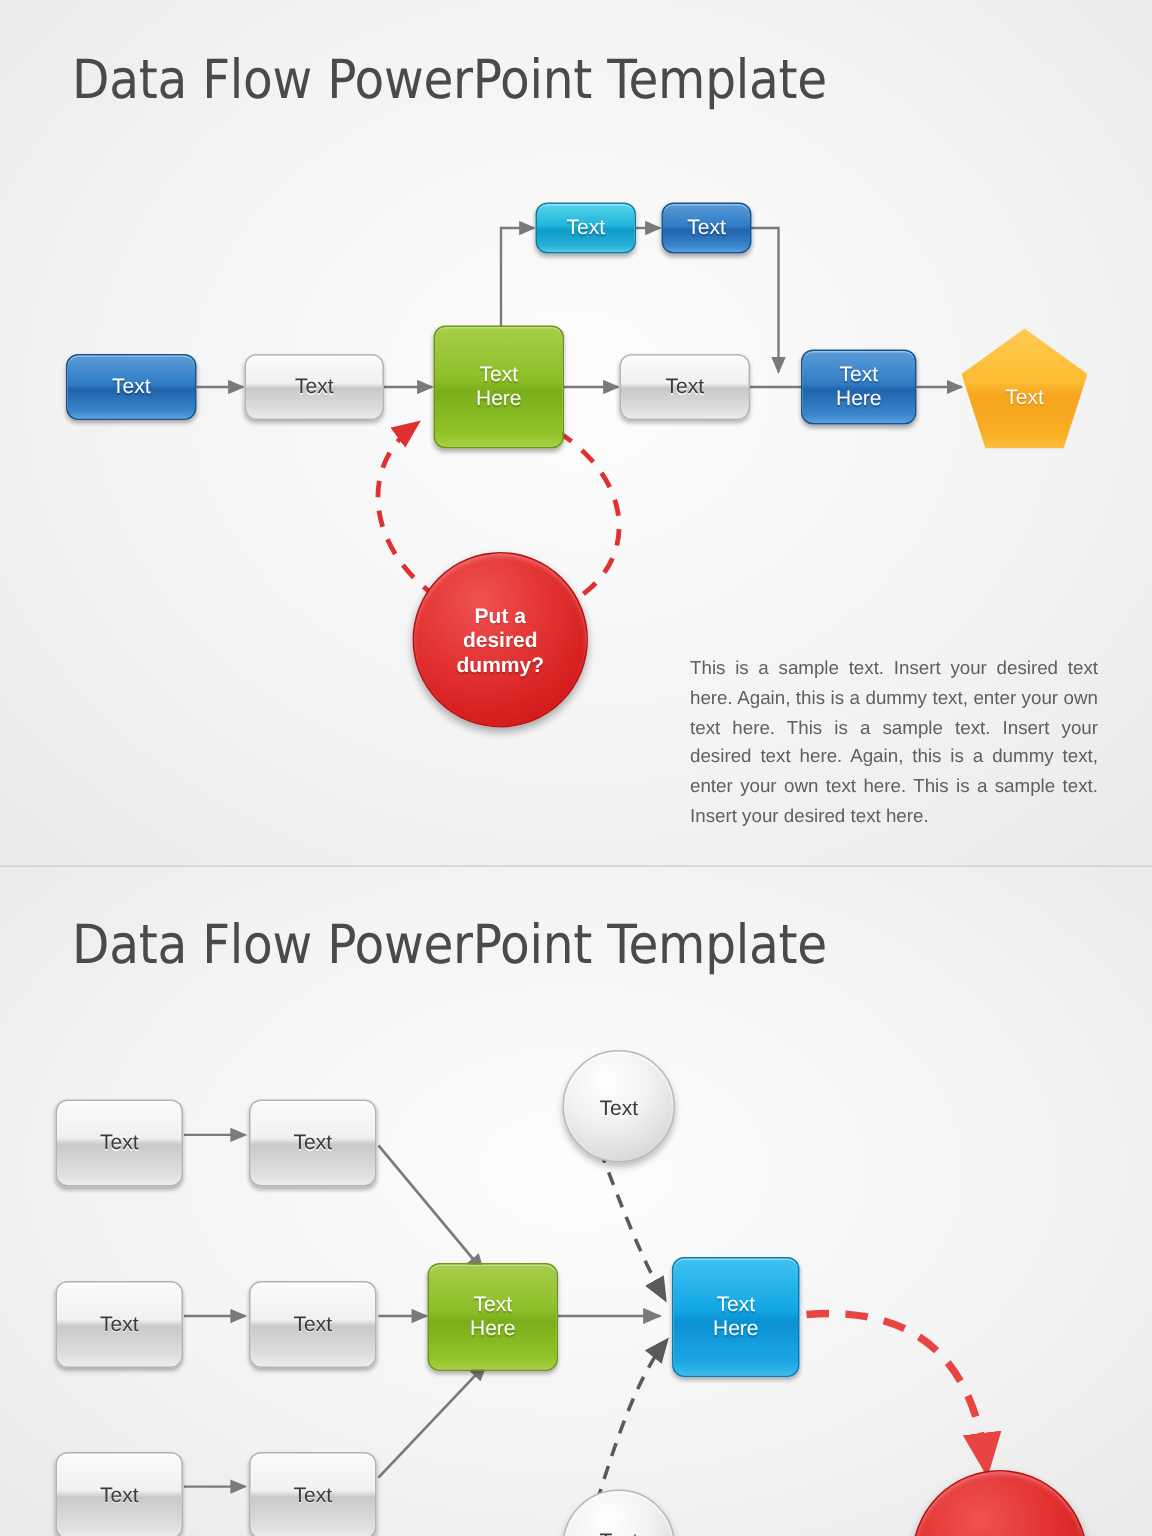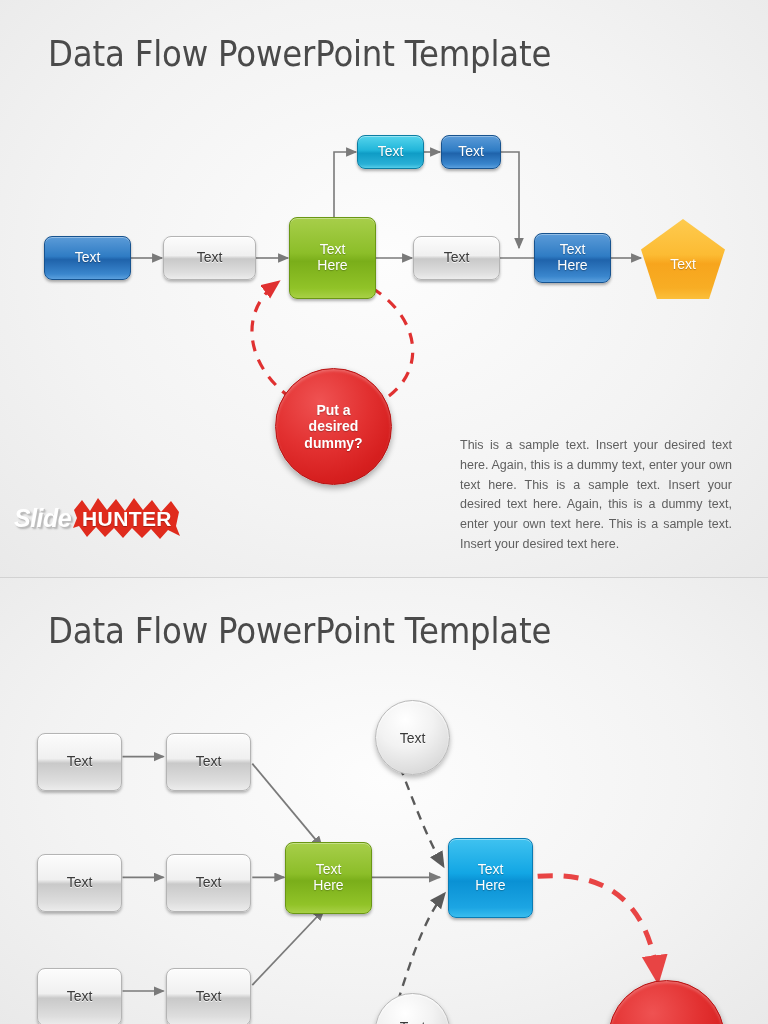--- a/index.html
+++ b/index.html
@@ -236,27 +236,20 @@
     </div>
 
     <div class="circle-red" style="left:275px; top:368px; width:117px; height:117px; flex-direction:column;">
       <span class="lbl">Put a</span>
       <span class="lbl">desired</span>
       <span class="lbl">dummy?</span>
     </div>
 
     <p class="body-text" style="left:460px; top:398px; width:272px;margin-top:38px;">This is a sample text. Insert your desired text here. Again, this is a dummy text, enter your own text here. This is a sample text. Insert your desired text here. Again, this is a dummy text, enter your own text here. This is a sample text. Insert your desired text here.</p>
 
-    <div class="logo" style="left:14px; top:496px; width:175px; height:48px;">
-      <span class="logo-slide">Slide</span>
-      <svg class="logo-burst" viewBox="0 0 110 44">
-        <polygon points="2,14 10,4 18,15 26,2 35,14 44,3 53,15 62,2 71,14 80,4 89,16 99,5 107,16 104,30 108,40 96,34 88,43 79,33 70,42 60,32 51,42 42,32 33,41 24,31 15,41 7,30 1,32 5,22" fill="#e02b1d"></polygon>
-      </svg>
-      <span class="logo-hunter">HUNTER</span>
-    </div>
   </section>
 
   <section class="slide" id="slide-2">
 
     <h1 class="slide-title">Data Flow PowerPoint Template</h1>
 
     <svg class="conn" viewBox="0 0 768 447">
       <defs>
         <marker id="ah2-gray" markerWidth="8" markerHeight="8" refX="6.2" refY="3" orient="auto">
           <path d="M0,0 L7,3 L0,6 z" fill="#7a7a7a"></path>

